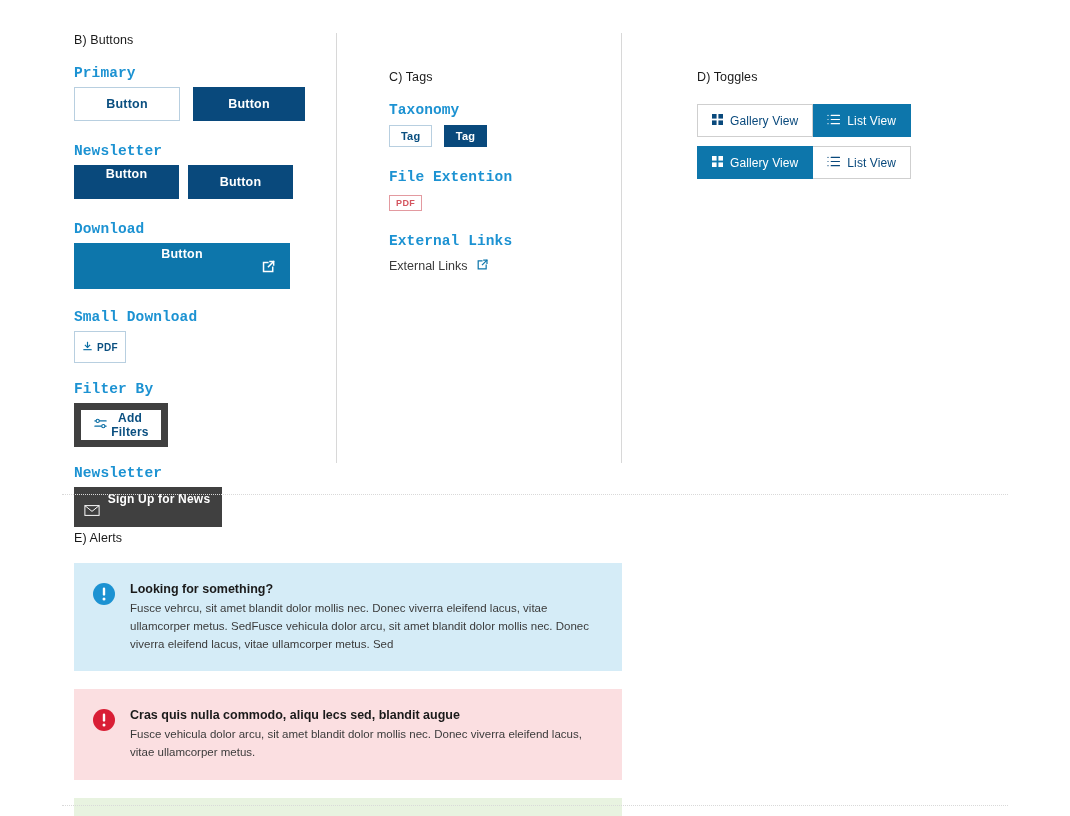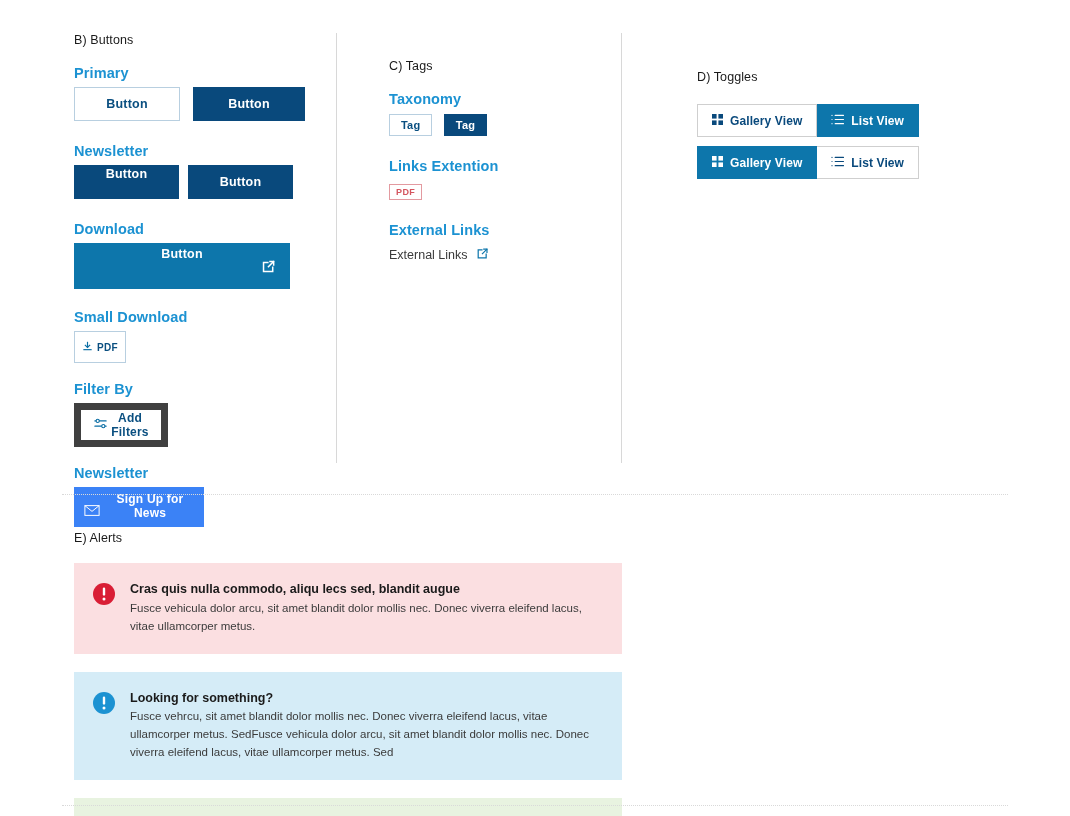--- a/index.html
+++ b/index.html
@@ -11,21 +11,21 @@
     color: #222;
     overflow: hidden;
   }
   .page { position: relative; width: 1070px; height: 816px; }
 
   
   .sec-title {
     font-size: 12.5px; font-weight: 400; color: #1a1a1a; letter-spacing: .1px;
   }
   .sub-head {
-    font-size: 14.5px; font-weight: 700; color: #1c92d2; letter-spacing: .1px;
+    font-size: 14.5px; font-weight: 700; color: #1c92d2; letter-spacing: .1px; font-family: Liberation Mono, monospace;
   }
 
   
   .colB { position: absolute; left: 74px; top: 33px; width: 250px; }
   .colB .sec-title { margin: 0 0 18px 0; }
   .blk { margin-bottom: 6px; }
   .blk .sub-head { margin: 0 0 6px 0; }
 
   .btn-row { display: flex; }
 
@@ -72,22 +72,22 @@
   }
 
   .filters-btn {
     width: 94px; height: 36px;
     background: #fff; border: 7px solid #404040; color: #0a4f80;
     display: flex; align-items: center; justify-content: center; gap: 3px;
     font-size: 12px; font-weight: 700;
   }
 
   .news-btn {
-    position: relative; width: 130px; height: 40px;
-    background: #3b82f6; color: #fff; display: block;
+    position: relative; width: 148px; height: 40px;
+    background: #404040; color: #fff; display: block;
   }
   .news-btn .lbl {
     position: absolute; left: 26px; right: 4px; top: 5px;
     text-align: center; font-size: 12px; font-weight: 700;
   }
   .news-btn .env { position: absolute; left: 10px; top: 17px; }
 
   .mt22 { margin-top: 22px; }
   .mt18 { margin-top: 18px; }
   .mt20 { margin-top: 20px; }
@@ -96,21 +96,21 @@
   .vdiv {
     position: absolute; left: 336px; top: 33px;
     width: 1px; height: 430px; background: #d8d8d8;
   }
   .vdiv2 {
     position: absolute; left: 621px; top: 33px;
     width: 1px; height: 430px; background: #d8d8d8;
   }
 
   
-  .colC { position: absolute; left: 389px; top: 59px; width: 220px; }
+  .colC { position: absolute; left: 389px; top: 70px; width: 220px; }
   .colC .sec-title { margin: 0 0 18px 0; }
   .colC .sub-head { margin: 0 0 7px 0; }
 
   .tag {
     font-size: 11px; font-weight: 700; letter-spacing: .2px;
     display: inline-flex; align-items: center; justify-content: center;
     height: 22px; padding: 0 11px; cursor: pointer;
   }
   .tag-outline { background: #fff; border: 1px solid #b8cfe0; color: #0a4f80; }
   .tag-solid { background: #09497c; color: #fff; border: 1px solid #09497c; margin-left: 7px; }
@@ -129,21 +129,21 @@
   }
 
   
   .colD { position: absolute; left: 697px; top: 70px; width: 260px; }
   .colD .sec-title { margin: 0 0 20px 0; }
 
   .toggle { display: flex; margin-bottom: 9px; }
   .tgl {
     display: flex; align-items: center; justify-content: center; gap: 7px;
     height: 33px; padding: 0 14px;
-    font-size: 12px; font-weight: 700; letter-spacing: .1px;
+    font-size: 12px; font-weight: 400; letter-spacing: .1px;
     cursor: pointer; border: 1px solid #cfcfcf;
   }
   .tgl.off { background: #ffffff; color: #09497c; }
   .tgl.on  { background: #0d76ab; color: #ffffff; border-color: #0d76ab; }
   .toggle .tgl + .tgl { border-left: 0; }
 
   
   .hdiv {
     position: absolute; left: 62px; width: 946px; height: 0;
     border-top: 1px dotted #d9d9d9;
@@ -263,21 +263,21 @@
 
     <div class="blk">
       <div class="sub-head">Taxonomy</div>
       <div>
         <span class="tag tag-outline">Tag</span>
         <span class="tag tag-solid">Tag</span>
       </div>
     </div>
 
     <div class="blk mt22">
-      <div class="sub-head">Links Extention</div>
+      <div class="sub-head">File Extention</div>
       <span class="pdf-badge">PDF</span>
     </div>
 
     <div class="blk mt22">
       <div class="sub-head">External Links</div>
       <a class="ext-link" href="#">
         <span>External Links</span>
         <span>
           <svg width="13" height="13" viewBox="0 0 16 16" fill="none" stroke="#0d76ab" stroke-width="1.5" stroke-linecap="square">
             <path d="M12.5 8.8V13.3H2.7V3.6h4.6"></path>
@@ -336,49 +336,49 @@
         </span>
         <span>List View</span>
       </button>
     </div>
   </div>
 
   <div class="hdiv hdiv-1"></div>
 
   <div class="alerts">
     <div class="sec-title">E) Alerts</div>
+
+    <div class="alert a-info">
+      <span class="ico">
+        <svg width="24" height="24" viewBox="0 0 24 24">
+          <circle cx="12" cy="12" r="11" fill="#1c92d2"></circle>
+          <rect x="10.8" y="5.6" width="2.4" height="8" rx="1.2" fill="#ffffff"></rect>
+          <circle cx="12" cy="17.1" r="1.5" fill="#ffffff"></circle>
+        </svg>
+      </span>
+      <div class="body">
+        <p class="a-title">Looking for something?</p>
+        <p class="a-text">Fusce vehrcu, sit amet blandit dolor mollis nec. Donec viverra eleifend lacus, vitae ullamcorper metus. SedFusce vehicula dolor arcu, sit amet blandit dolor mollis nec. Donec viverra eleifend lacus, vitae ullamcorper metus. Sed</p>
+      </div>
+    </div>
 
     <div class="alert a-error">
       <span class="ico">
         <svg width="24" height="24" viewBox="0 0 24 24">
           <circle cx="12" cy="12" r="11" fill="#d91e35"></circle>
           <rect x="10.8" y="5.6" width="2.4" height="8" rx="1.2" fill="#ffffff"></rect>
           <circle cx="12" cy="17.1" r="1.5" fill="#ffffff"></circle>
         </svg>
       </span>
       <div class="body">
         <p class="a-title">Cras quis nulla commodo, aliqu lecs sed, blandit augue</p>
         <p class="a-text">Fusce vehicula dolor arcu, sit amet blandit dolor mollis nec. Donec viverra eleifend lacus, vitae ullamcorper metus.</p>
       </div>
     </div>
 
-    <div class="alert a-info">
-      <span class="ico">
-        <svg width="24" height="24" viewBox="0 0 24 24">
-          <circle cx="12" cy="12" r="11" fill="#1c92d2"></circle>
-          <rect x="10.8" y="5.6" width="2.4" height="8" rx="1.2" fill="#ffffff"></rect>
-          <circle cx="12" cy="17.1" r="1.5" fill="#ffffff"></circle>
-        </svg>
-      </span>
-      <div class="body">
-        <p class="a-title">Looking for something?</p>
-        <p class="a-text">Fusce vehrcu, sit amet blandit dolor mollis nec. Donec viverra eleifend lacus, vitae ullamcorper metus. SedFusce vehicula dolor arcu, sit amet blandit dolor mollis nec. Donec viverra eleifend lacus, vitae ullamcorper metus. Sed</p>
-      </div>
-    </div>
-
     <div class="alert a-ok">
 
       <div class="body">
         <p class="a-title">Your feedback was Sent.</p>
 
       </div>
     </div>
   </div>
 
   <div class="hdiv hdiv-2"></div>

